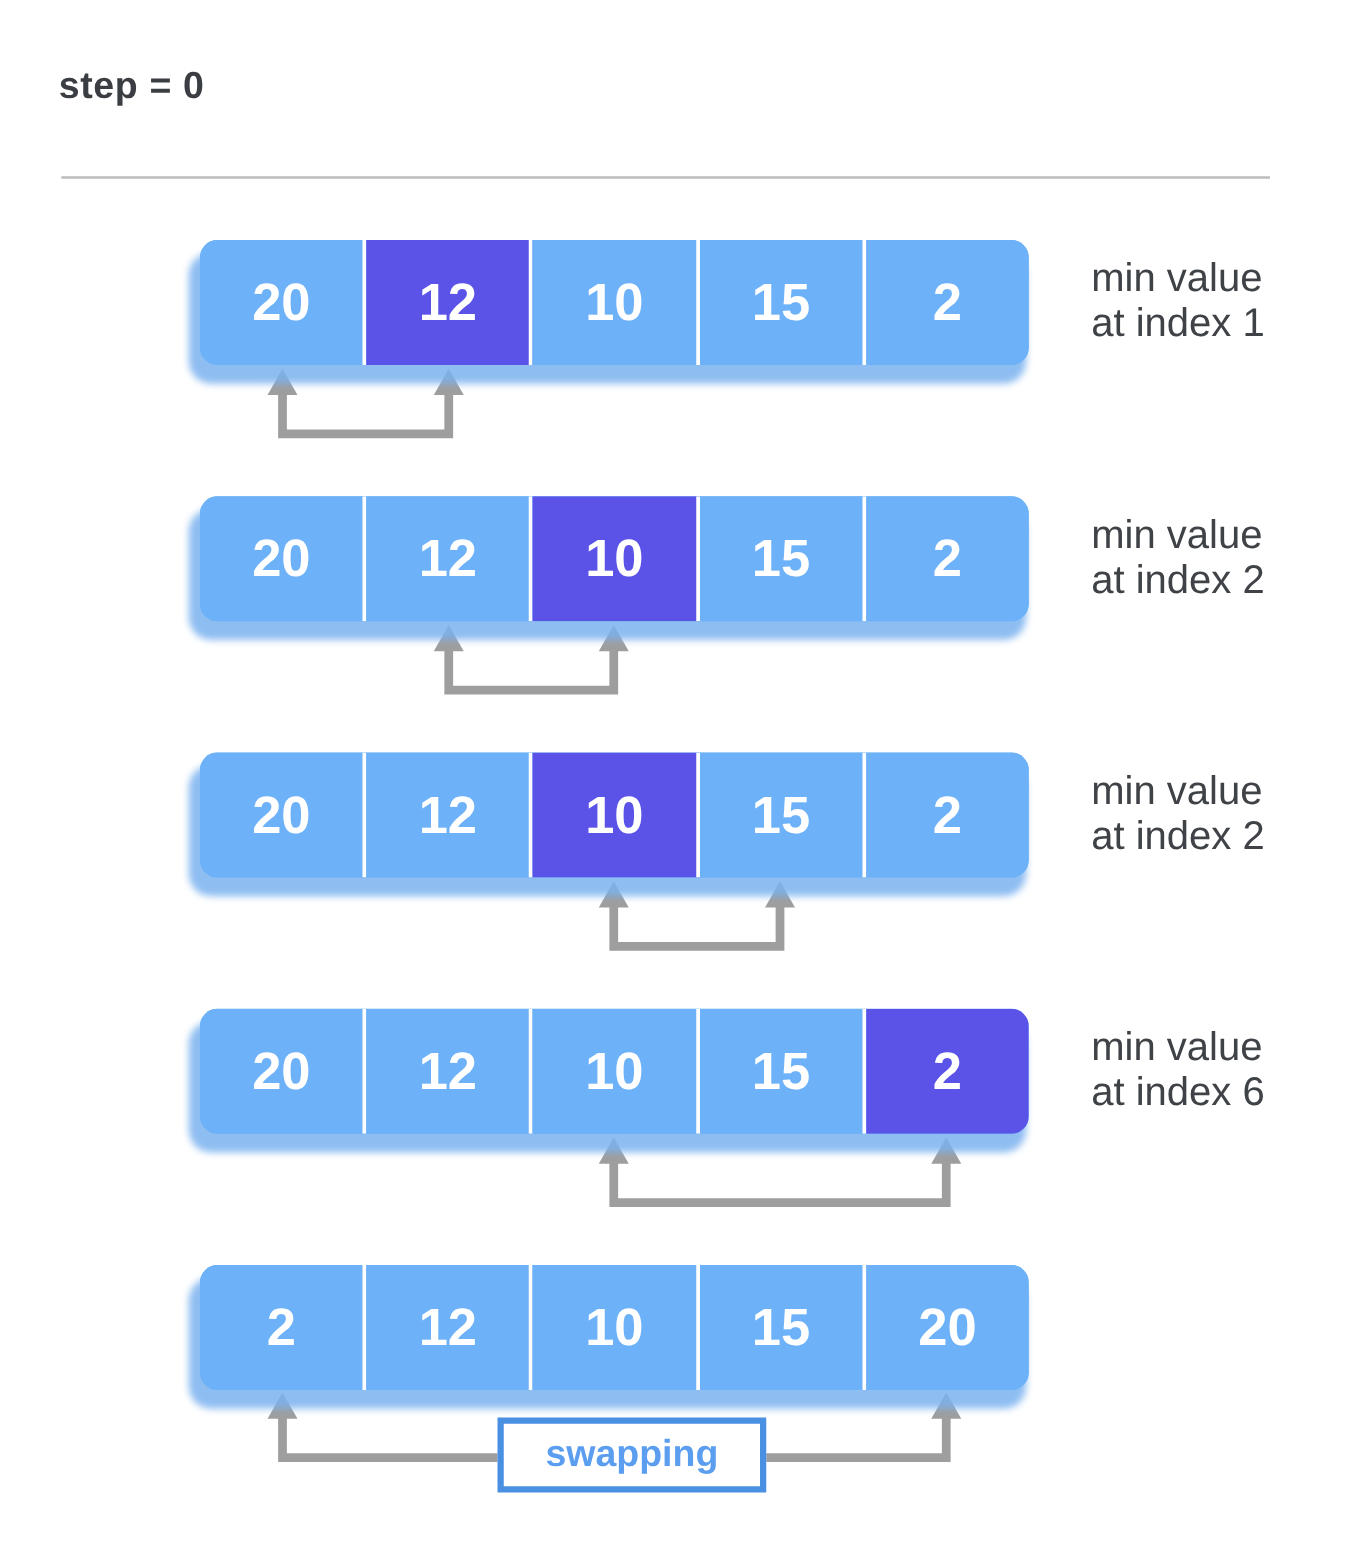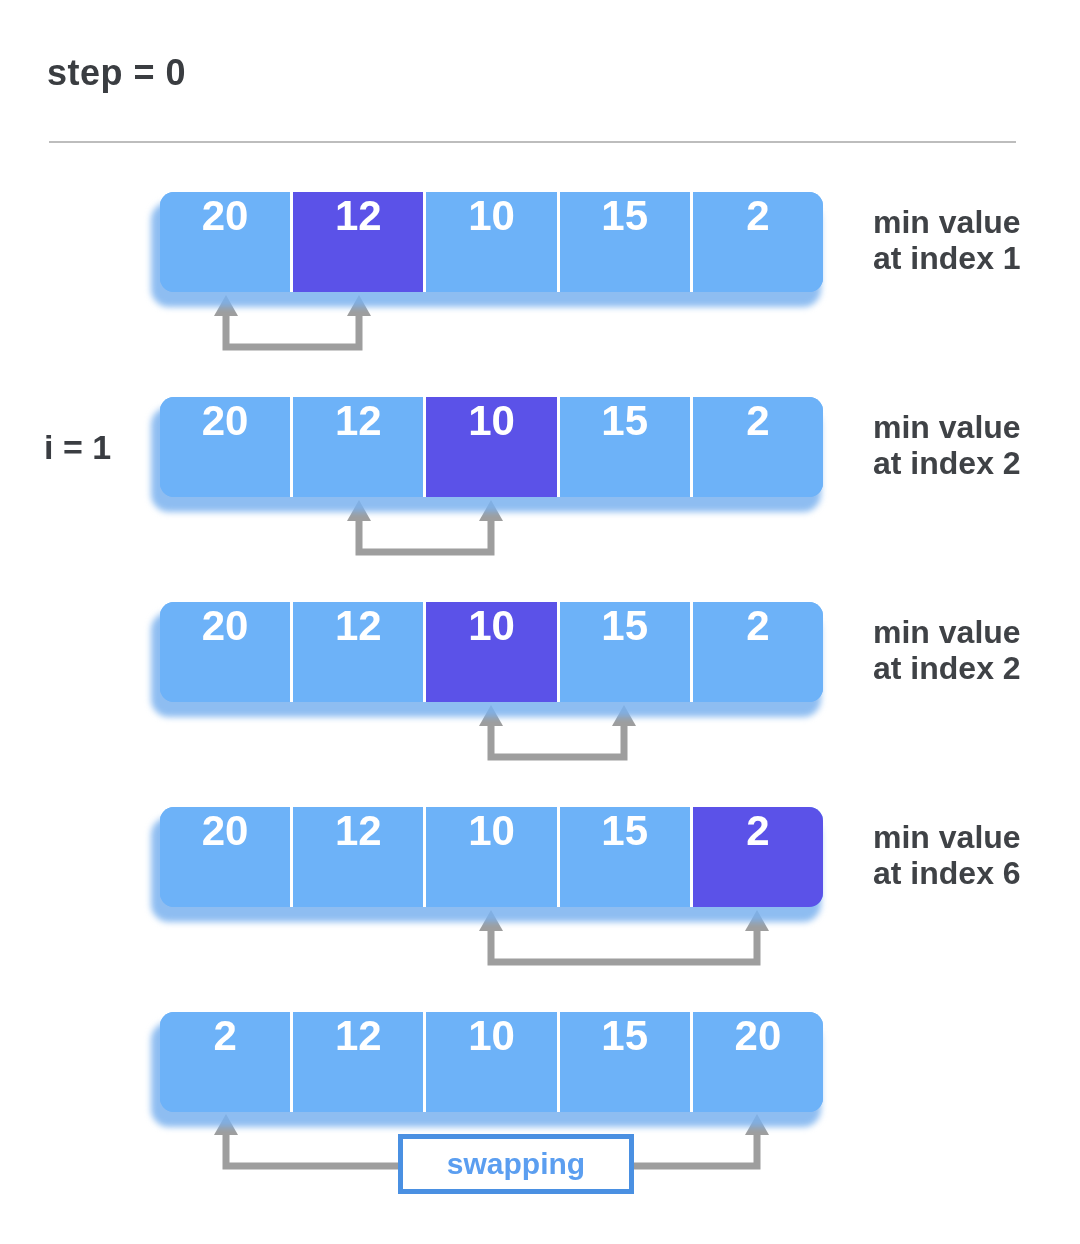--- a/index.html
+++ b/index.html
@@ -9,21 +9,21 @@
     height: 1244px;
     background: #ffffff;
     font-family: "Liberation Sans", "DejaVu Sans", sans-serif;
     overflow: hidden;
   }
 
   .step-title {
     position: absolute;
     left: 47px;
     top: 52px;
-    font-size: 36px;
+    font-size: 30px;
     font-weight: bold;
     color: #3a3d41;
     letter-spacing: 0.5px;
   }
 
   .divider {
     position: absolute;
     left: 49px;
     top: 141px;
     width: 967px;
@@ -69,36 +69,37 @@
     height: 100px;
     display: flex;
     border-radius: 14px;
     overflow: hidden;
     background: #6db2f8;
   }
 
   .cell {
     flex: 1 1 0;
     display: flex;
+    align-items: center;
     justify-content: center;
     background: #6db2f8;
     border-right: 3px solid #ffffff;
     color: #ffffff;
     font-size: 42px;
     font-weight: bold;
   }
   .cell:last-child { border-right: none; }
   .cell.hl { background: #5b52e8; }
 
   .note {
     position: absolute;
     left: 873px;
     top: 12px;
     font-size: 32px;
-    font-weight: bold;
+    font-weight: normal;
     color: #3f4246;
     line-height: 36px;
     white-space: nowrap;
   }
 
   .arrows {
     position: absolute;
     left: 0;
     top: 0;
     width: 1080px;
@@ -109,21 +110,21 @@
     fill: none;
     stroke: #9e9e9e;
     stroke-width: 7;
   }
   .arrow-head { fill: #9e9e9e; }
 
   .swap-box {
     position: absolute;
     left: 398px;
     top: 1134px;
-    width: 236px;
+    width: 215px;
     height: 60px;
     box-sizing: border-box;
     border: 5px solid #4a90e2;
     background: #ffffff;
     display: flex;
     align-items: center;
     justify-content: center;
     font-size: 30px;
     font-weight: bold;
     color: #5b9ef0;
@@ -184,21 +185,20 @@
           <span>2</span>
         </div>
     </div>
     <div class="note">
       <div>min value</div>
       <div>at index 1</div>
     </div>
   </div>
 
   <div class="row r1">
-    <div class="row-label">i = 1</div>
     <div class="bar-shadow"></div>
     <div class="bar">
       <div class="cell">
           <span>20</span>
         </div>
       <div class="cell">
           <span>12</span>
         </div>
       <div class="cell hl">
           <span>10</span>

